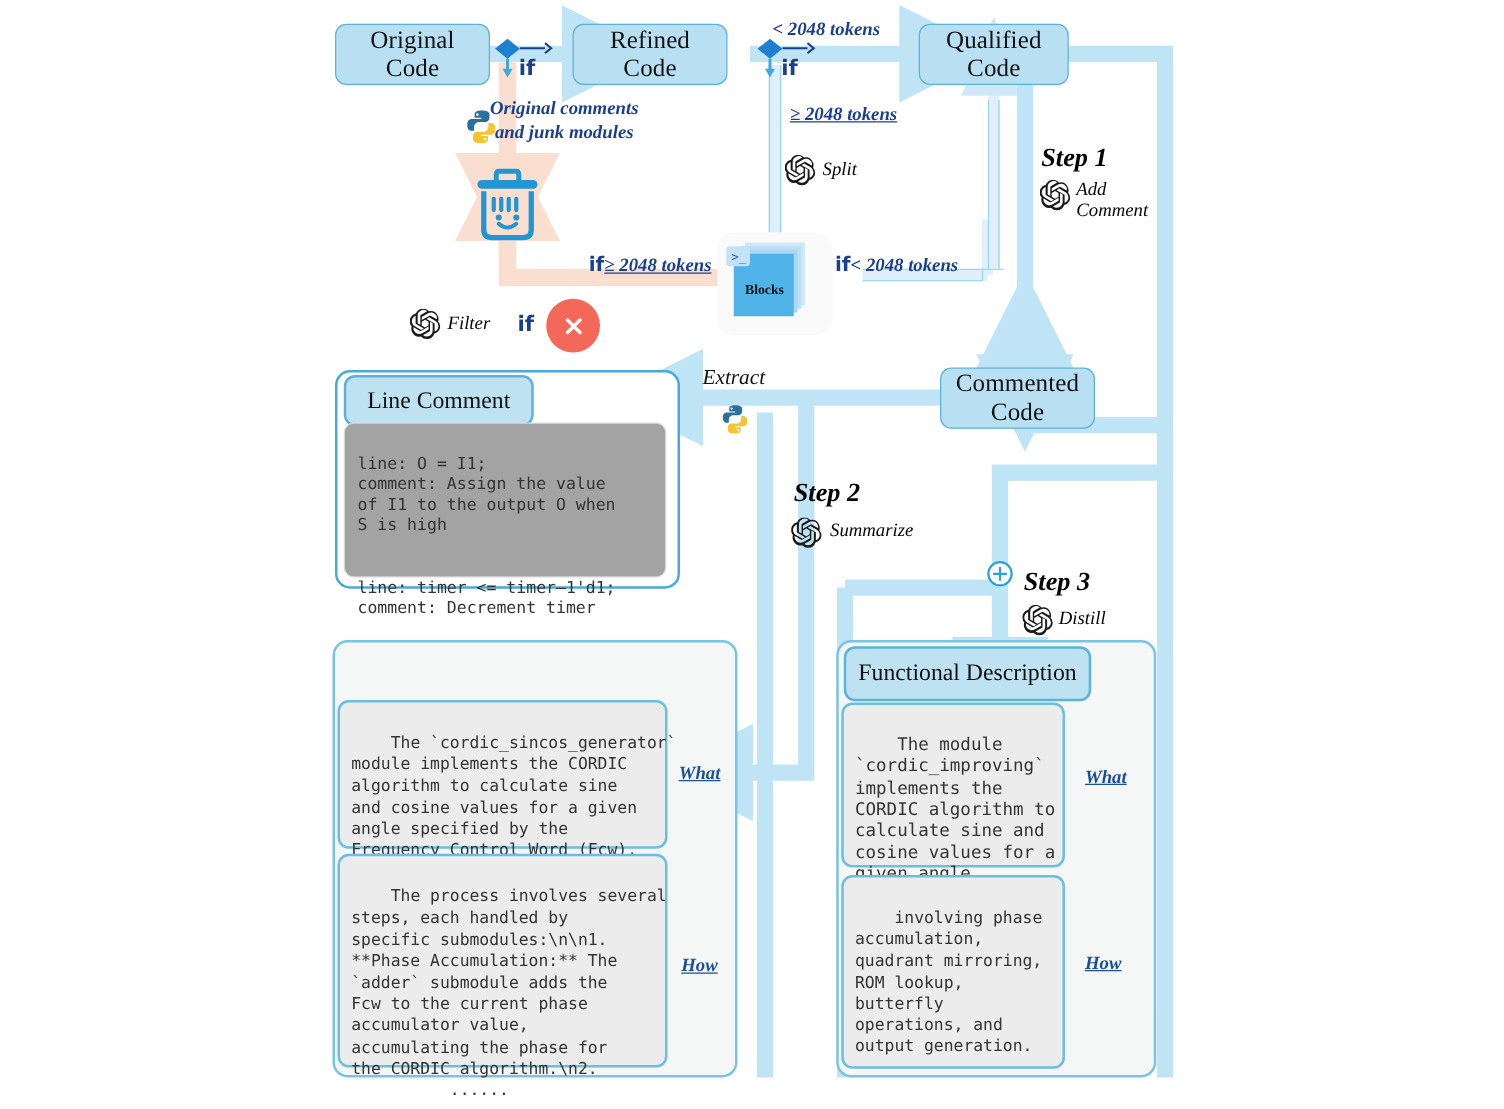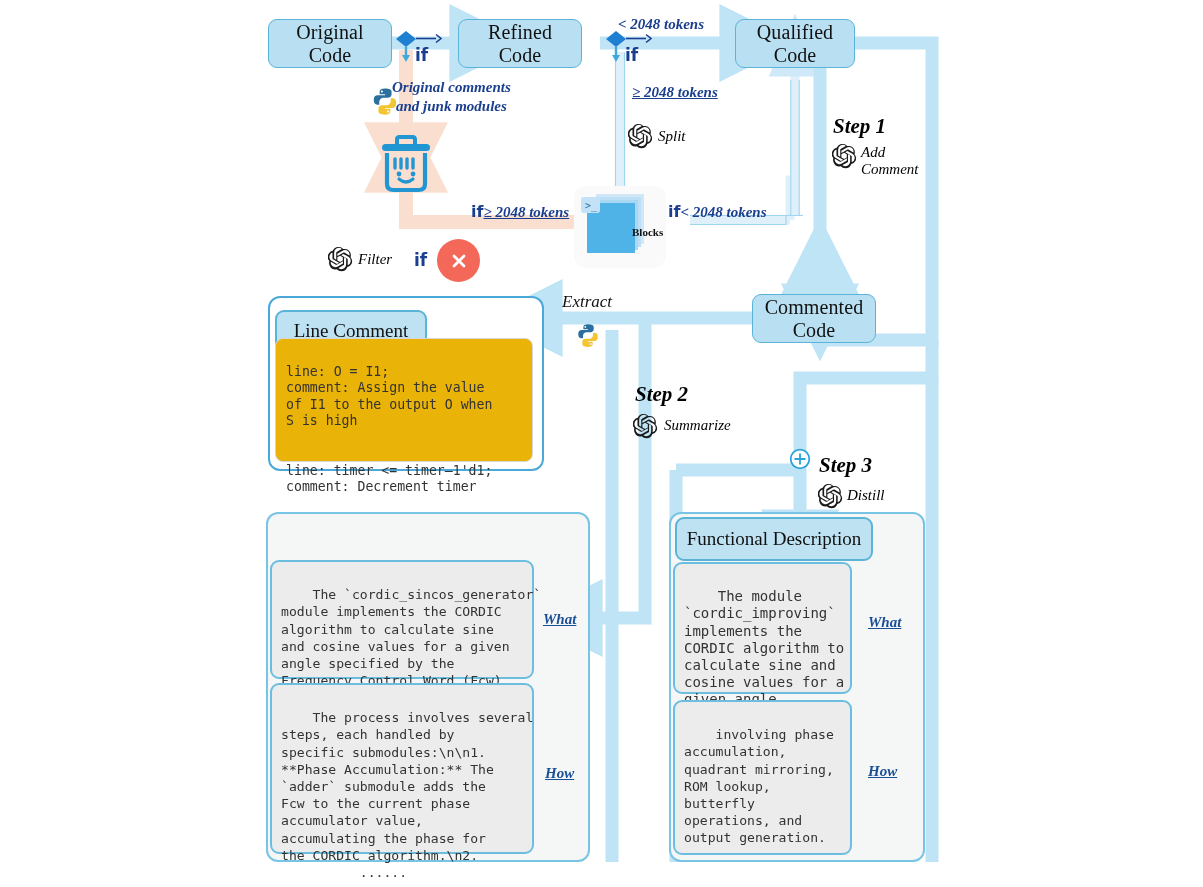--- a/index.html
+++ b/index.html
@@ -31,21 +31,21 @@
      font-family:"DejaVu Sans Mono", monospace;color:#333;
      white-space:pre;box-sizing:border-box;
   }
   .sidelabel{
      position:absolute;font-family:"Liberation Serif", serif;font-style:italic;
      font-weight:bold;color:#1a4f96;text-decoration:underline;font-size:15px;
   }
 
   
   .lcwrap{position:absolute;background:#ffffff;border:2.2px solid #4aa9d8;border-radius:12px;}
-  .lcbody{position:absolute;background:#eab308;border:1.6px solid #bcbcbc;border-radius:8px;
+  .lcbody{position:absolute;background:#a3a3a3;border:1.6px solid #bcbcbc;border-radius:8px;
           font-family:"DejaVu Sans Mono", monospace;font-size:13.2px;color:#333;
           line-height:16.5px;white-space:pre;box-sizing:border-box;padding:8px 10px;}
 
   
   .wlabel{position:absolute;font-family:"Liberation Serif", serif;font-style:italic;
           font-weight:bold;color:#1b3f8f;font-size:15px;white-space:nowrap;}
   .wlabel.plain{font-weight:normal;color:#111;font-style:italic;}
   .steplabel{position:absolute;font-family:"Liberation Serif", serif;font-style:italic;
              font-weight:bold;color:#000;font-size:21px;white-space:nowrap;}
   .opname{position:absolute;font-family:"Liberation Serif", serif;font-style:italic;
@@ -297,40 +297,40 @@
     <svg width="92" height="82" viewBox="0 0 92 82">
       <rect x="0" y="0" width="92" height="82" rx="13" fill="#fafafa"></rect>
       <rect x="22" y="8" width="48" height="50" fill="#cfe7f7"></rect>
       <rect x="19" y="11" width="48" height="50" fill="#bcdff5"></rect>
       <rect x="16" y="14" width="48" height="50" fill="#a9d8f2"></rect>
       <rect x="13" y="17" width="48" height="50" fill="#4fb3e8"></rect>
       <rect x="7" y="11" width="19" height="16" rx="3" fill="#c4e2f7"></rect>
       <text x="11" y="23" font-family="DejaVu Sans Mono, monospace" font-size="10" fill="#2a6f9e">&gt;_</text>
     </svg>
   </div>
-  <div class="blkname" style="left:632px;top:226px;">Blocks</div>
+  <div class="blkname" style="left:596px;top:226px;">Blocks</div>
 
   <div class="badge" style="left:437px;top:239px;width:43px;height:43px;background:#f4685a;">
     <svg width="20" height="20" viewBox="0 0 20 20">
       <path d="M5,5 L15,15 M15,5 L5,15" stroke="#fff" stroke-width="2.8" stroke-linecap="round"></path>
     </svg>
   </div>
   <div class="badge" style="left:488px;top:348px;width:41px;height:41px;background:#f3a9a2;">
     <svg width="19" height="19" viewBox="0 0 20 20">
       <path d="M5,5 L15,15 M15,5 L5,15" stroke="#fff" stroke-width="2.8" stroke-linecap="round"></path>
     </svg>
   </div>
   <div class="badge" style="left:488px;top:405px;width:41px;height:41px;background:#6ad18f;">
     <svg width="20" height="20" viewBox="0 0 20 20">
       <path d="M4.5,10.5 L8.5,14.5 L15.5,6" stroke="#fff" stroke-width="2.8" fill="none" stroke-linecap="round" stroke-linejoin="round"></path>
     </svg>
   </div>
 
   <div class="lcwrap" style="left:268px;top:296px;width:272px;height:171px;"></div>
-  <div class="panel-tab" style="left:275px;top:300px;width:148px;height:37px;font-size:19px;margin-top:10px;">
+  <div class="panel-tab" style="left:275px;top:300px;width:148px;height:37px;font-size:19px;">
     <span>Line Comment</span>
   </div>
   <div class="lcbody" style="left:275px;top:338px;width:258px;height:124px;border:1.4px solid #d6d6d6;">
 <span>line: O = I1;
 comment: Assign the value
 of I1 to the output O when
 S is high</span>
 <br><br><span>line: timer &lt;= timer–1'd1;
 comment: Decrement timer</span>
 <br><span style="margin-left:100px;">...</span>

